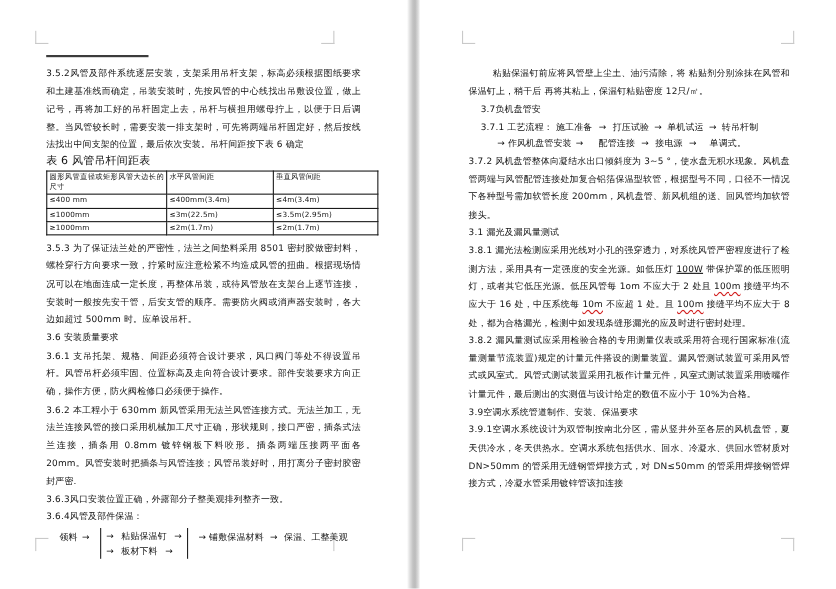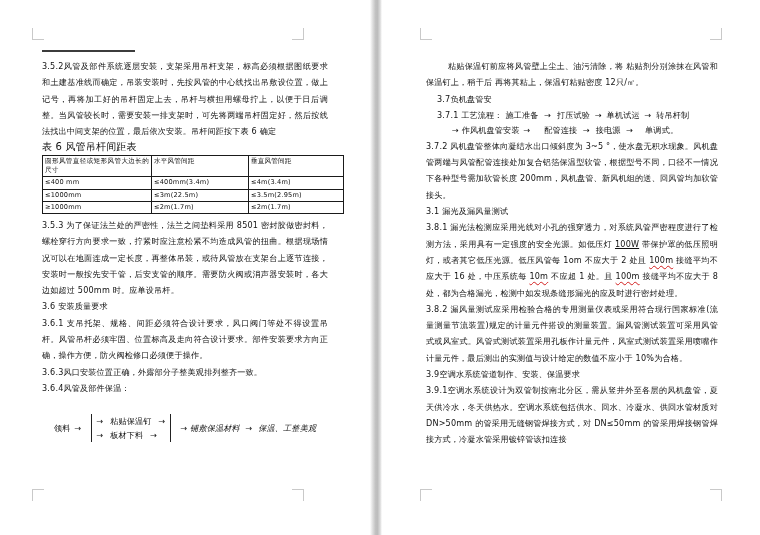--- a/index.html
+++ b/index.html
@@ -148,41 +148,40 @@
 
   
   .flow {
     font-size: 8.1px;
     line-height: 15px;
     margin-top: 1px;
     white-space: nowrap;
   }
   .flow-branch {
     display: flex;
-    align-items: center;
-    margin-top: 18px;
+    margin-top: 2px;
     margin-left: 12px;
     font-size: 8.1px;
   }
   .brace {
     width: 0;
     border-left: 1px solid #222;
     height: 28px;
     margin: 0 5px;
   }
   .branch-rows {
     display: flex;
     flex-direction: column;
     justify-content: center;
   }
   .branch-rows > div {
     line-height: 14px;
     white-space: nowrap;
   }
-  .flow-tail { margin-left: 4px; white-space: nowrap; font-style: italic; }
+  .flow-tail { margin-left: 4px; white-space: nowrap; }
 
   .flow-inline { white-space: nowrap; }
   .flow-line2 { margin-left: 26px; white-space: nowrap; }
 </style>
 </head>
 <body>
 
 <div class="viewer">
 
   <div class="page page-left">
@@ -221,20 +220,21 @@
             <td class="c1">≥1000mm</td>
             <td class="c2">≤2m(1.7m)</td>
             <td class="c3">≤2m(1.7m)</td>
           </tr>
         </tbody>
       </table>
 
       <p class="para">3.5.3 为了保证法兰处的严密性，法兰之间垫料采用 8501 密封胶做密封料，螺栓穿行方向要求一致，拧紧时应注意松紧不均造成风管的扭曲。根据现场情况可以在地面连成一定长度，再整体吊装，或待风管放在支架台上逐节连接，安装时一般按先安干管，后安支管的顺序。需要防火阀或消声器安装时，各大边如超过 500mm 时。应单设吊杆。</p>
       <p class="para">3.6  安装质量要求</p>
       <p class="para">3.6.1  支吊托架、规格、间距必须符合设计要求，风口阀门等处不得设置吊杆。风管吊杆必须牢固、位置标高及走向符合设计要求。部件安装要求方向正确，操作方便，防火阀检修口必须便于操作。</p>
+      <p class="para">3.6.2  本工程小于 630mm 新风管采用无法兰风管连接方式。无法兰加工，无法兰连接风管的接口采用机械加工尺寸正确，形状规则，接口严密，插条式法兰连接，插条用 0.8mm 镀锌钢板下料咬形。插条两端压接两平面各 20mm。风管安装时把插条与风管连接；风管吊装好时，用打离分子密封胶密封严密.</p>
       <p class="para">3.6.3风口安装位置正确，外露部分子整美观排列整齐一致。</p>
       <p class="para">3.6.4风管及部件保温：</p>
 
       <div class="flow-branch">
         <span>领料</span>
         <span style="margin:0 4px;">→</span>
         <span class="brace"></span>
         <span class="branch-rows">
           <div>
             <span>→</span>

